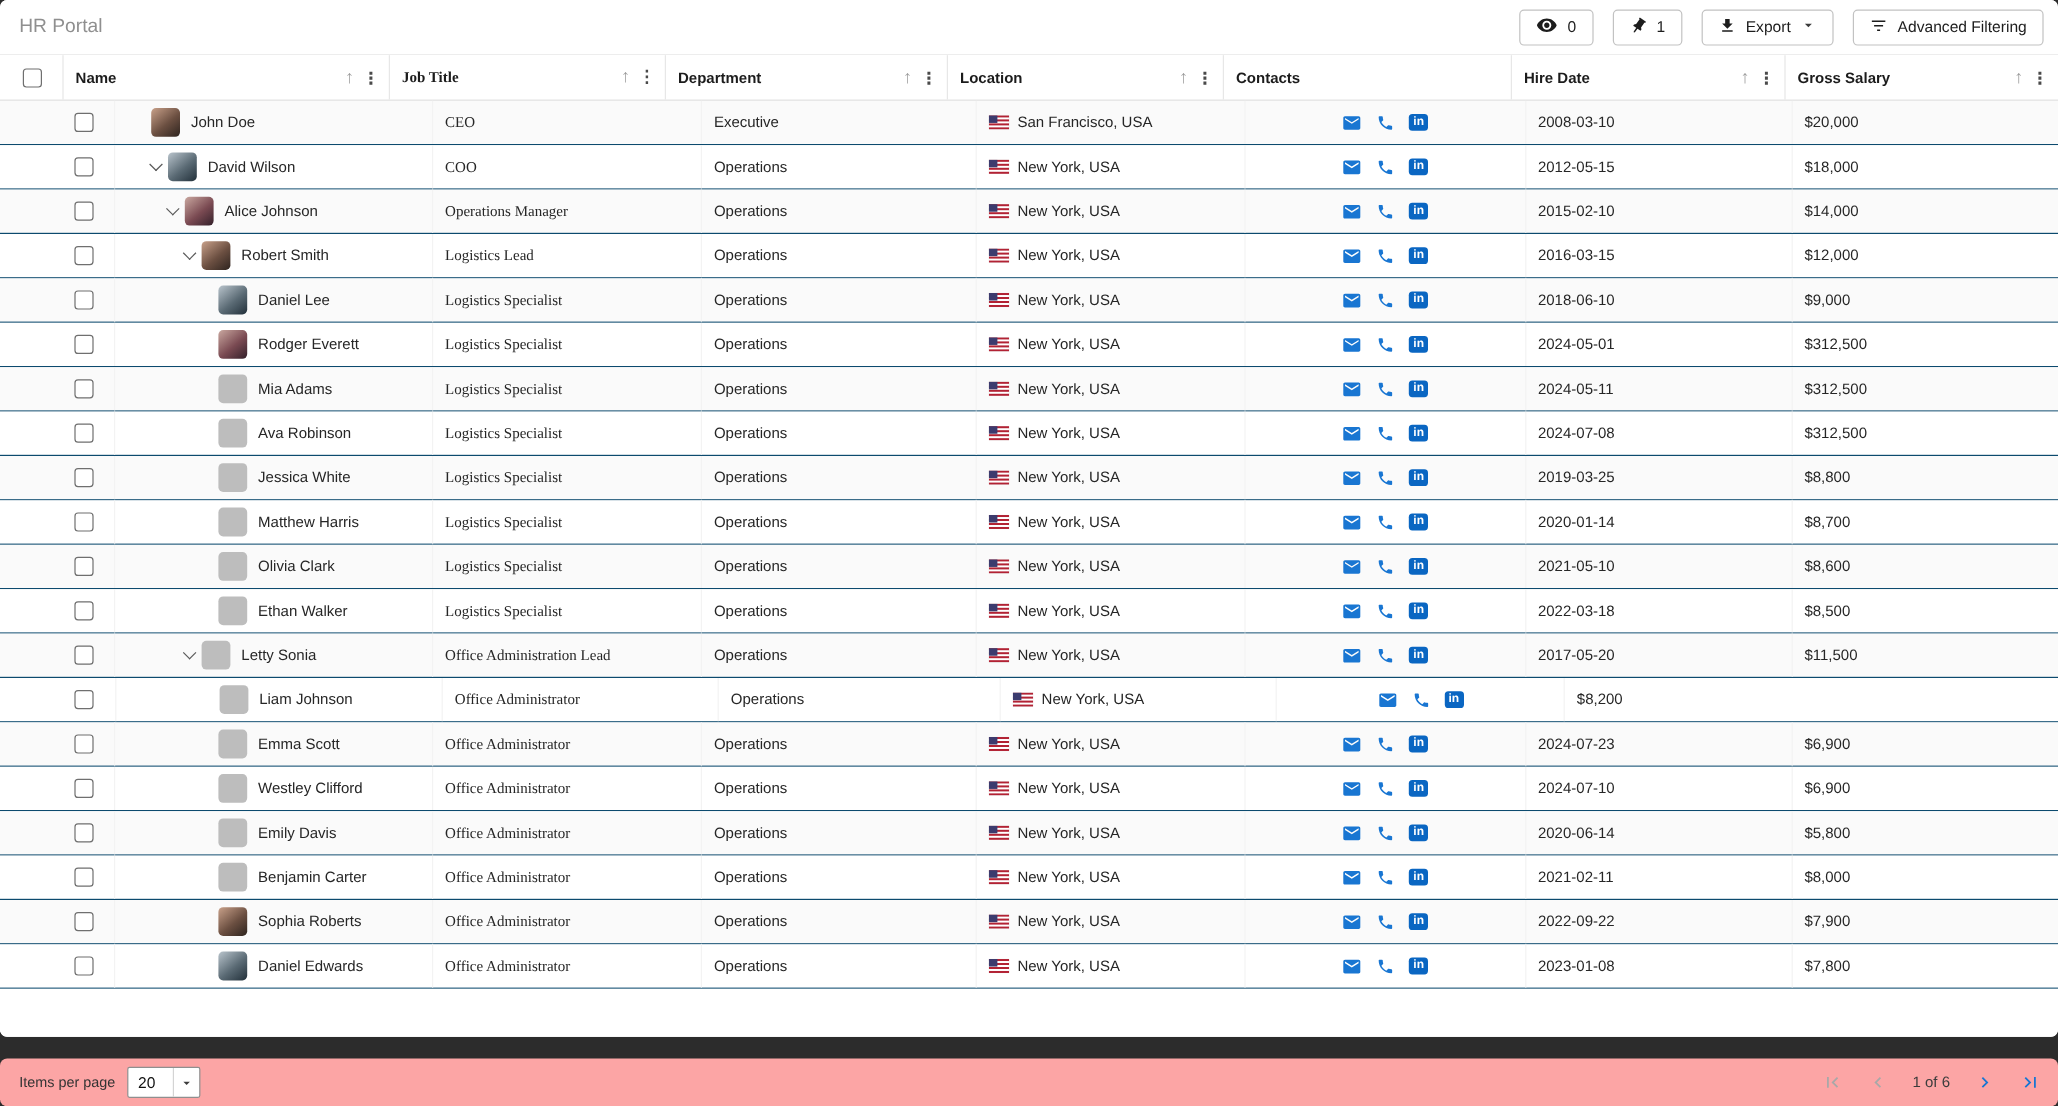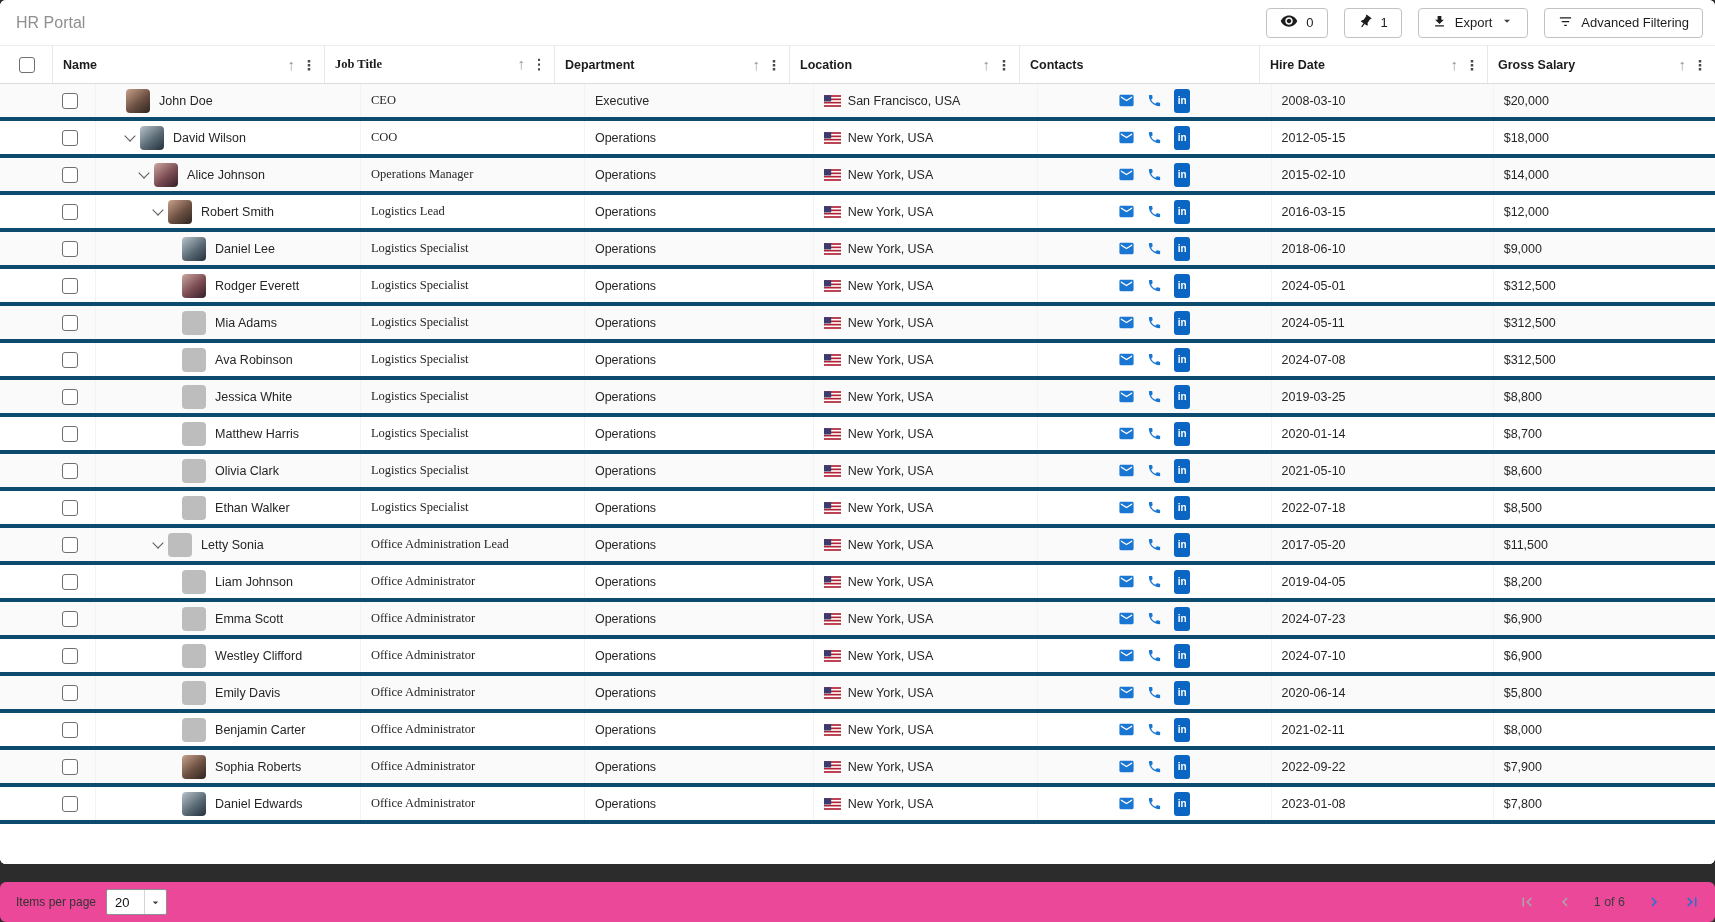--- a/index.html
+++ b/index.html
@@ -27,21 +27,21 @@
   .thead { display:flex; height:38px; border-bottom:1px solid #dcdcdc; }
   .th { display:flex; align-items:center; padding:0 8px 0 10px; border-right:1px solid #e7e7e7;
         font-weight:bold; font-size:12.5px; color:#1c1c1c; }
   .th:last-child { border-right:none; }
   .th-label { white-space:nowrap; }
   .th-fill { flex:1; }
   .sort-arrow { color:#9a9a9a; font-size:15px; line-height:1; margin-right:7px; cursor:pointer; }
   .kebab { color:#4a4a4a; font-size:14px; line-height:1; cursor:pointer; }
 
   .tbody { }
-  .tr { display:flex; height:37px; border-bottom:4px solid #0c4a6e; background:#fff;padding-left:44px; }
+  .tr { display:flex; height:37px; border-bottom:1px solid #0c4a6e; background:#fff;padding-left:44px; }
   .tr.stripe { background:#fafafa; }
   .td { display:flex; align-items:center; padding:0 10px; border-right:1px solid #f3f3f3;
         font-size:12.5px; color:#262626; overflow:hidden; white-space:nowrap; }
   .td:last-child, .tr > .td.col-salary { border-right:none; }
 
   .col-select   { width:53px;  justify-content:center; }
   .col-name     { width:272px; }
   .col-job      { width:230px;font-family:Liberation Serif, serif; }
   .col-dept     { width:235px; }
   .col-loc      { width:230px; }
@@ -58,30 +58,30 @@
   .expander.leaf { visibility:hidden; }
 
   .avatar { width:24px; height:24px; border-radius:4px; margin-right:9px; flex:none; }
   .avatar.placeholder { background:#bdbdbd; }
   .avatar.photo.p0 { background:linear-gradient(140deg,#c9a18a 0%,#6b4f41 55%,#2e241f 100%); }
   .avatar.photo.p1 { background:linear-gradient(140deg,#b9c4cc 0%,#5a6a74 55%,#22303a 100%); }
   .avatar.photo.p2 { background:linear-gradient(140deg,#caa8a0 0%,#7a4a52 55%,#33202a 100%); }
 
   .flag { display:flex; margin-right:7px; flex:none; }
 
-  .li-badge { width:16px; height:24px; background:#0a66c2; border-radius:3px; color:#fff;
+  .li-badge { width:16px; height:14px; background:#0a66c2; border-radius:3px; color:#fff;
               font-size:10px; font-weight:bold; display:flex; align-items:center; justify-content:center;
               line-height:1; cursor:pointer; }
   .contact-icon { cursor:pointer; display:flex; }
 
   .grid-filler { height:40px; background:#fff; }
 
   
   .gap { height:18px; }
-  .footer { height:40px; background:#ec4899; border-radius:6px; display:flex; align-items:center;
+  .footer { height:40px; background:#fca5a5; border-radius:6px; display:flex; align-items:center;
             justify-content:space-between; padding:0 14px 0 16px; }
   .ipp { display:flex; align-items:center; gap:10px; font-size:12px; color:#333; }
   .select { display:flex; align-items:stretch; height:26px; border:1px solid #8f8f8f; border-radius:2px;
             background:#fff; cursor:pointer; }
   .select .val { display:flex; align-items:center; padding:0 14px 0 8px; font-size:13px; color:#111; min-width:30px; }
   .select .arrow { width:22px; display:flex; align-items:center; justify-content:center; border-left:1px solid #d4d4d4; }
   .pagination { display:flex; align-items:center; gap:20px; }
   .page-info { font-size:12.5px; color:#3c3c3c; }
   .pg-btn { display:flex; cursor:pointer; }
 </style>
@@ -789,21 +789,21 @@
               </svg>
       </span>
       <span class="contact-icon">
         <svg width="15" height="15" viewBox="0 0 24 24" fill="#1976d2">
                 <path d="M6.62 10.79c1.44 2.83 3.76 5.14 6.59 6.59l2.2-2.2c.27-.27.67-.36 1.02-.24 1.12.37 2.33.57 3.57.57.55 0 1 .45 1 1V20c0 .55-.45 1-1 1-9.39 0-17-7.61-17-17 0-.55.45-1 1-1h3.5c.55 0 1 .45 1 1 0 1.25.2 2.45.57 3.57.11.35.03.74-.25 1.02l-2.2 2.2z"></path>
               </svg>
       </span>
       <span class="li-badge">in</span>
     </div>
     <div class="td col-hire">
-            <span>2022-07-18</span>
+            <span>2022-03-18</span>
           </div>
     <div class="td col-salary">
             <span>$8,500</span>
           </div>
   </div>
 
   <div class="tr stripe">
     <div class="td col-select">
       <span class="cb"></span>
     </div>
@@ -892,23 +892,20 @@
                 <path d="M20 4H4c-1.1 0-2 .9-2 2v12c0 1.1.9 2 2 2h16c1.1 0 2-.9 2-2V6c0-1.1-.9-2-2-2zm0 4-8 5-8-5V6l8 5 8-5v2z"></path>
               </svg>
       </span>
       <span class="contact-icon">
         <svg width="15" height="15" viewBox="0 0 24 24" fill="#1976d2">
                 <path d="M6.62 10.79c1.44 2.83 3.76 5.14 6.59 6.59l2.2-2.2c.27-.27.67-.36 1.02-.24 1.12.37 2.33.57 3.57.57.55 0 1 .45 1 1V20c0 .55-.45 1-1 1-9.39 0-17-7.61-17-17 0-.55.45-1 1-1h3.5c.55 0 1 .45 1 1 0 1.25.2 2.45.57 3.57.11.35.03.74-.25 1.02l-2.2 2.2z"></path>
               </svg>
       </span>
       <span class="li-badge">in</span>
     </div>
-    <div class="td col-hire">
-            <span>2019-04-05</span>
-          </div>
     <div class="td col-salary">
             <span>$8,200</span>
           </div>
   </div>
 
   <div class="tr stripe">
     <div class="td col-select">
       <span class="cb"></span>
     </div>
     <div class="td col-name">

